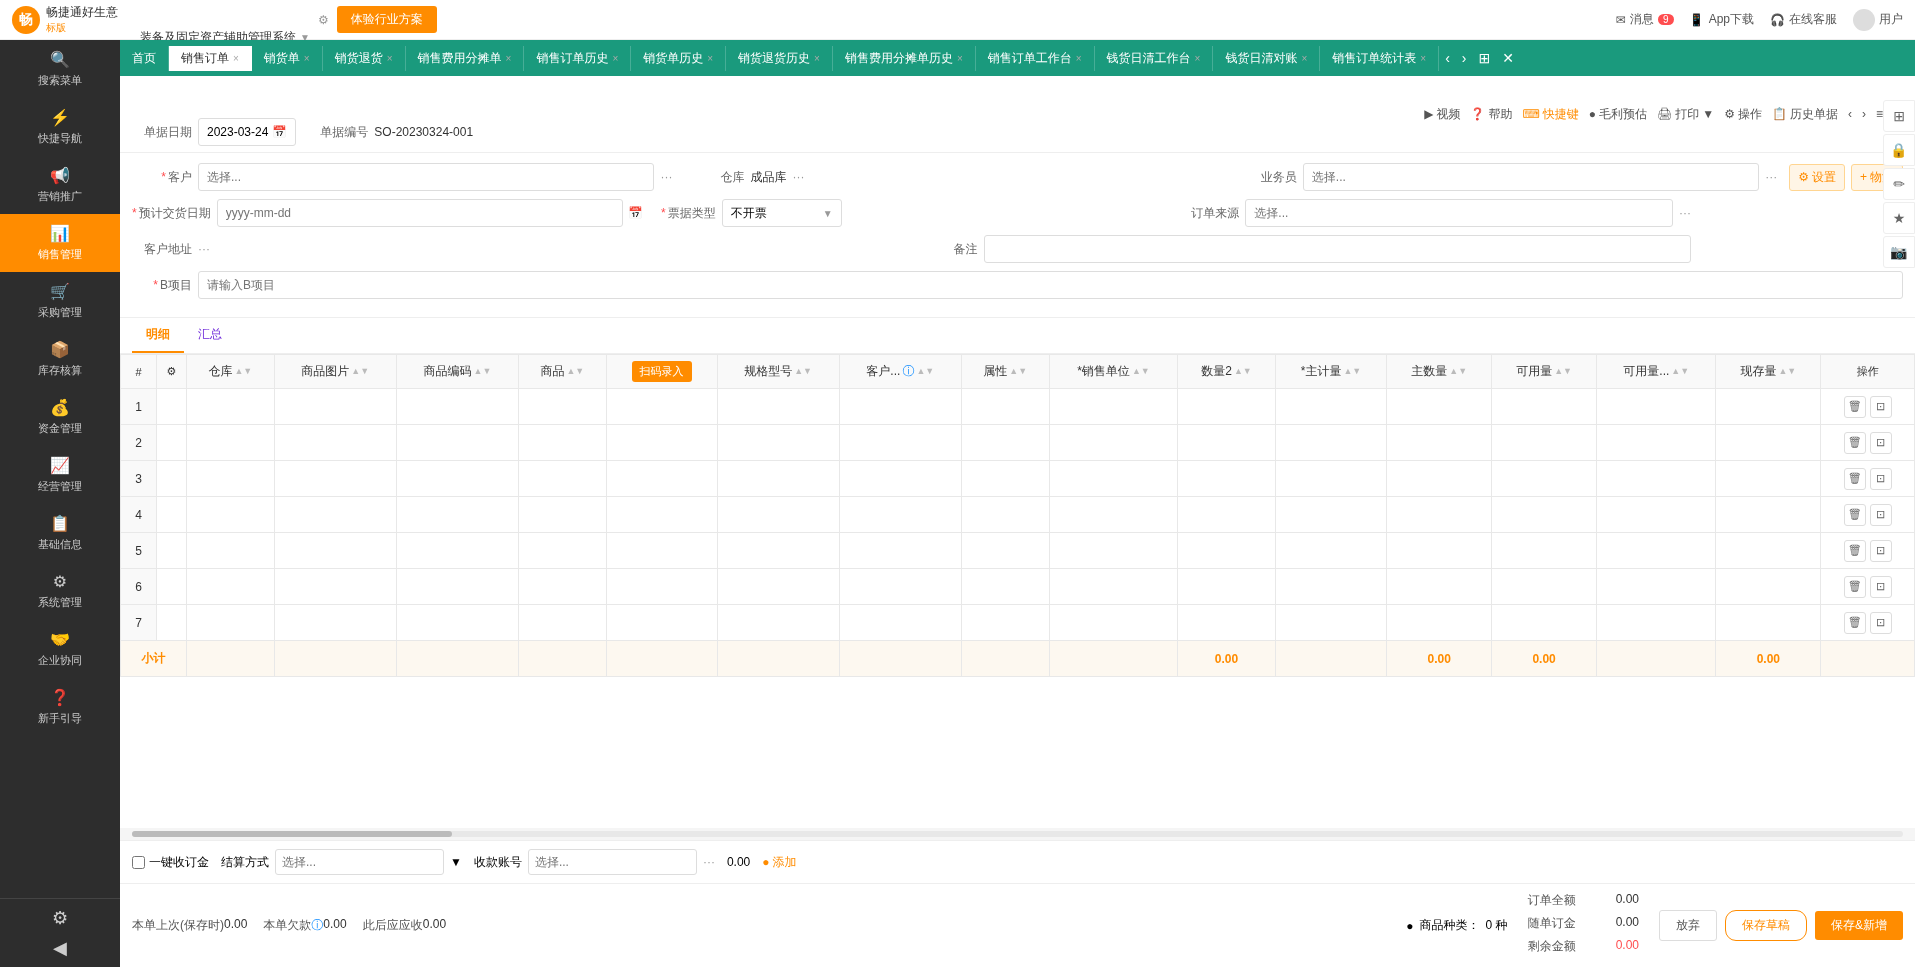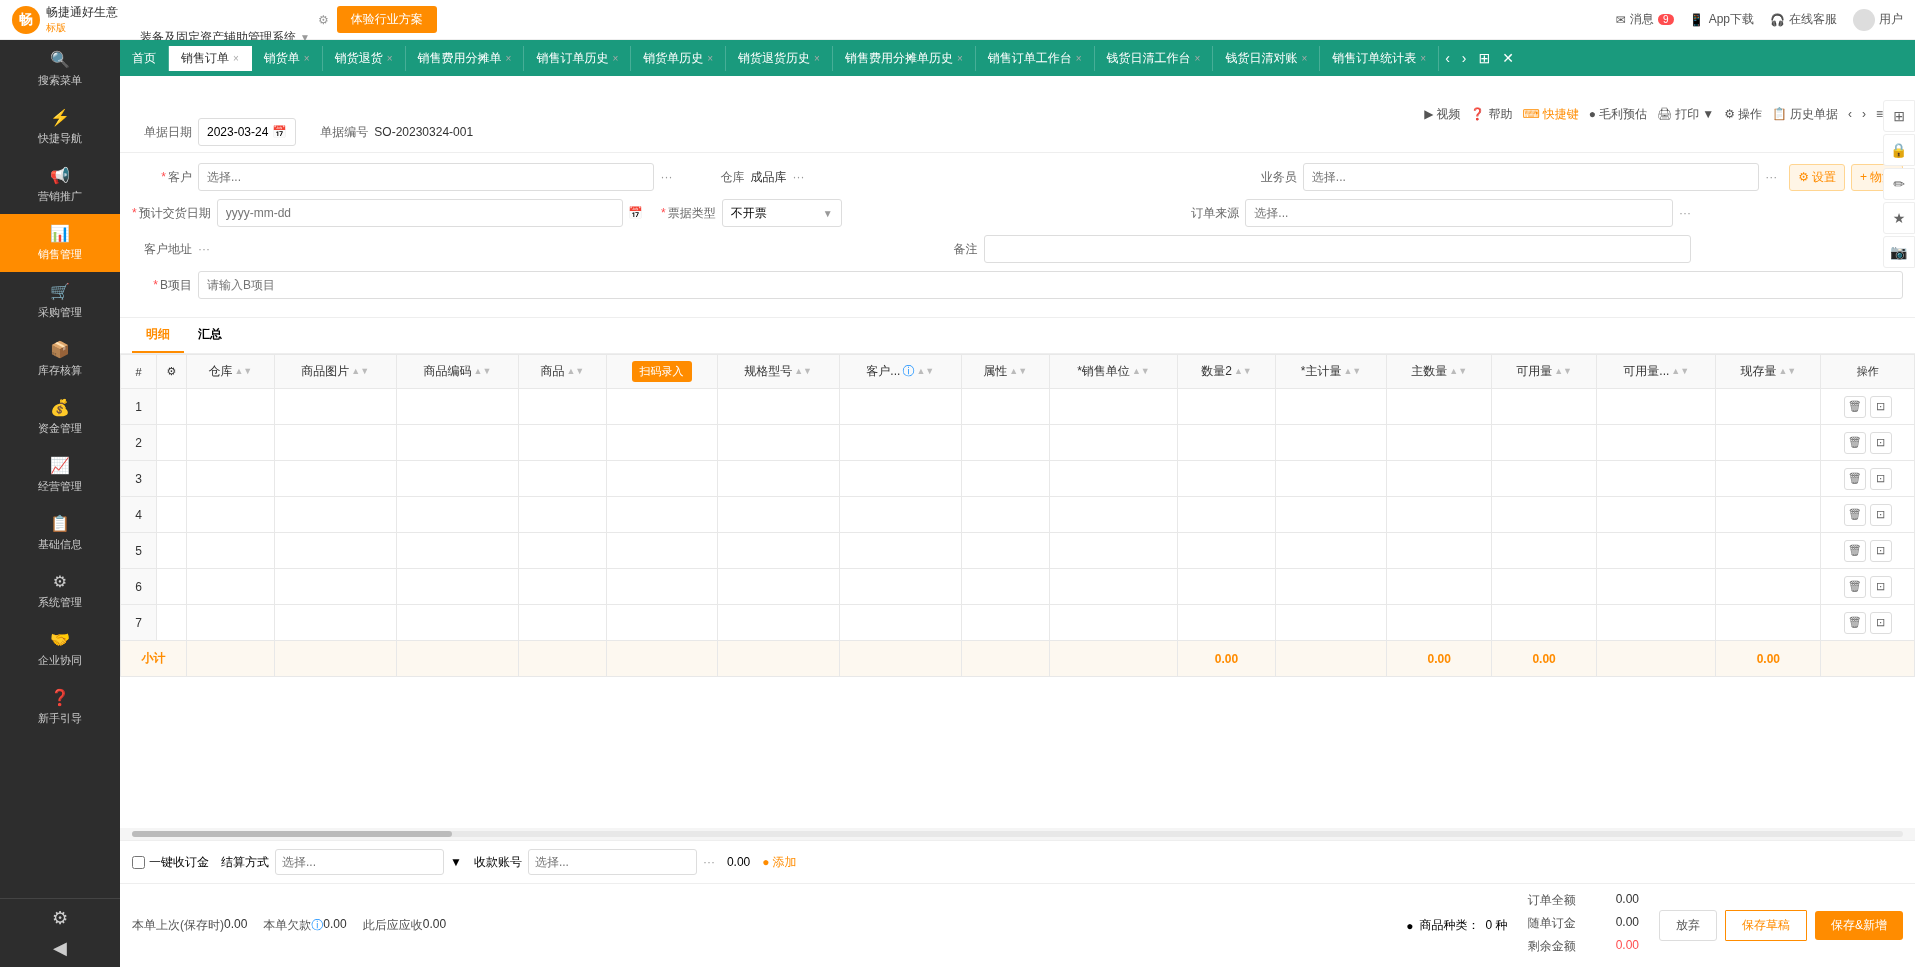--- a/index.html
+++ b/index.html
@@ -66,21 +66,21 @@
     .form-label.required::before { content: '*'; color: #ff4d4f; margin-right: 2px; }
     .form-input { border: 1px solid #ddd; border-radius: 3px; padding: 4px 8px; color: #999; flex: 1; min-width: 100px; height: 28px; cursor: text; }
     .form-input-date { display: flex; align-items: center; gap: 4px; border: 1px solid #ddd; border-radius: 3px; padding: 4px 8px; height: 28px; }
     .form-static { color: #333; }
     .dots { color: #999; cursor: pointer; }
     .form-select { display: flex; align-items: center; gap: 4px; border: 1px solid #ddd; border-radius: 3px; padding: 4px 8px; height: 28px; min-width: 120px; cursor: pointer; }
     .form-select .arrow { color: #999; font-size: 10px; margin-left: auto; }
 
     
     .section-tabs { display: flex; border-bottom: 1px solid #eee; padding: 0 12px; background: #fff; }
-    .section-tab { padding: 8px 14px; cursor: pointer; color: #000000; border-bottom: 2px solid transparent; font-weight: bold; }
+    .section-tab { padding: 8px 14px; cursor: pointer; color: #6d28d9; border-bottom: 2px solid transparent; }
     .section-tab.active { color: #ff8c00; border-bottom-color: #ff8c00; font-weight: bold; }
 
     
     .table-container { flex: 1; overflow: auto; }
     .data-table { width: 100%; border-collapse: collapse; }
     .data-table th { background: #f9f9f9; border: 1px solid #e8e8e8; padding: 6px 8px; text-align: center; color: #333; font-weight: normal; white-space: nowrap; font-size: 11px; position: sticky; top: 0; z-index: 1; }
     .data-table td { border: 1px solid #e8e8e8; padding: 6px 8px; text-align: center; height: 36px; color: #333; }
     .col-num { width: 36px; background: #f9f9f9; color: #999; }
     .th-sort { display: inline-flex; align-items: center; gap: 2px; cursor: pointer; }
     .sort-icon { color: #bbb; font-size: 9px; display: flex; flex-direction: column; line-height: 1; }
@@ -105,21 +105,21 @@
     .footer-select { border: 1px solid #ddd; border-radius: 3px; padding: 3px 6px; height: 26px; min-width: 80px; }
     .add-btn { display: flex; align-items: center; gap: 3px; color: #ff8c00; cursor: pointer; }
 
     
     .bottom-bar { display: flex; align-items: center; padding: 8px 12px; background: #fff; border-top: 1px solid #eee; justify-content: space-between; }
     .bottom-bar-left { display: flex; align-items: center; gap: 16px; color: #555; }
     .bottom-bar-left .item { display: flex; }
     .bottom-bar-left .val { color: #333; }
     .bottom-bar-right { display: flex; align-items: center; gap: 8px; }
     .btn-discard { border: 1px solid #ddd; background: #fff; padding: 6px 16px; border-radius: 3px; cursor: pointer; color: #555; }
-    .btn-save-draft { border: 1px solid #ff8c00; background: #fff; color: #ff8c00; padding: 6px 16px; border-radius: 1px; cursor: pointer; }
+    .btn-save-draft { border: 1px solid #ff8c00; background: #fff; color: #ff8c00; padding: 6px 16px; border-radius: 11px; cursor: pointer; }
     .btn-save-new { background: #ff8c00; color: #fff; border: none; padding: 6px 16px; border-radius: 3px; cursor: pointer; }
     .order-summary-row { display: flex; justify-content: flex-start; gap: 40px; margin-bottom: 4px; color: #555; }
     .order-summary-row .val { color: #333; }
     .order-summary-row .val.red { color: #ff4d4f; }
 
     
     .right-float { position: absolute; right: 0; top: 100px; display: flex; flex-direction: column; gap: 2px; }
     .right-float-btn { width: 32px; height: 32px; background: #fff; border: 1px solid #eee; display: flex; align-items: center; justify-content: center; cursor: pointer; color: #666; font-size: 14px; border-radius: 3px 0 0 3px; }
     .single-id { color: #333; font-size: 12px; }
     .header-field { display: flex; align-items: center; gap: 6px; margin-top: 36px; }

